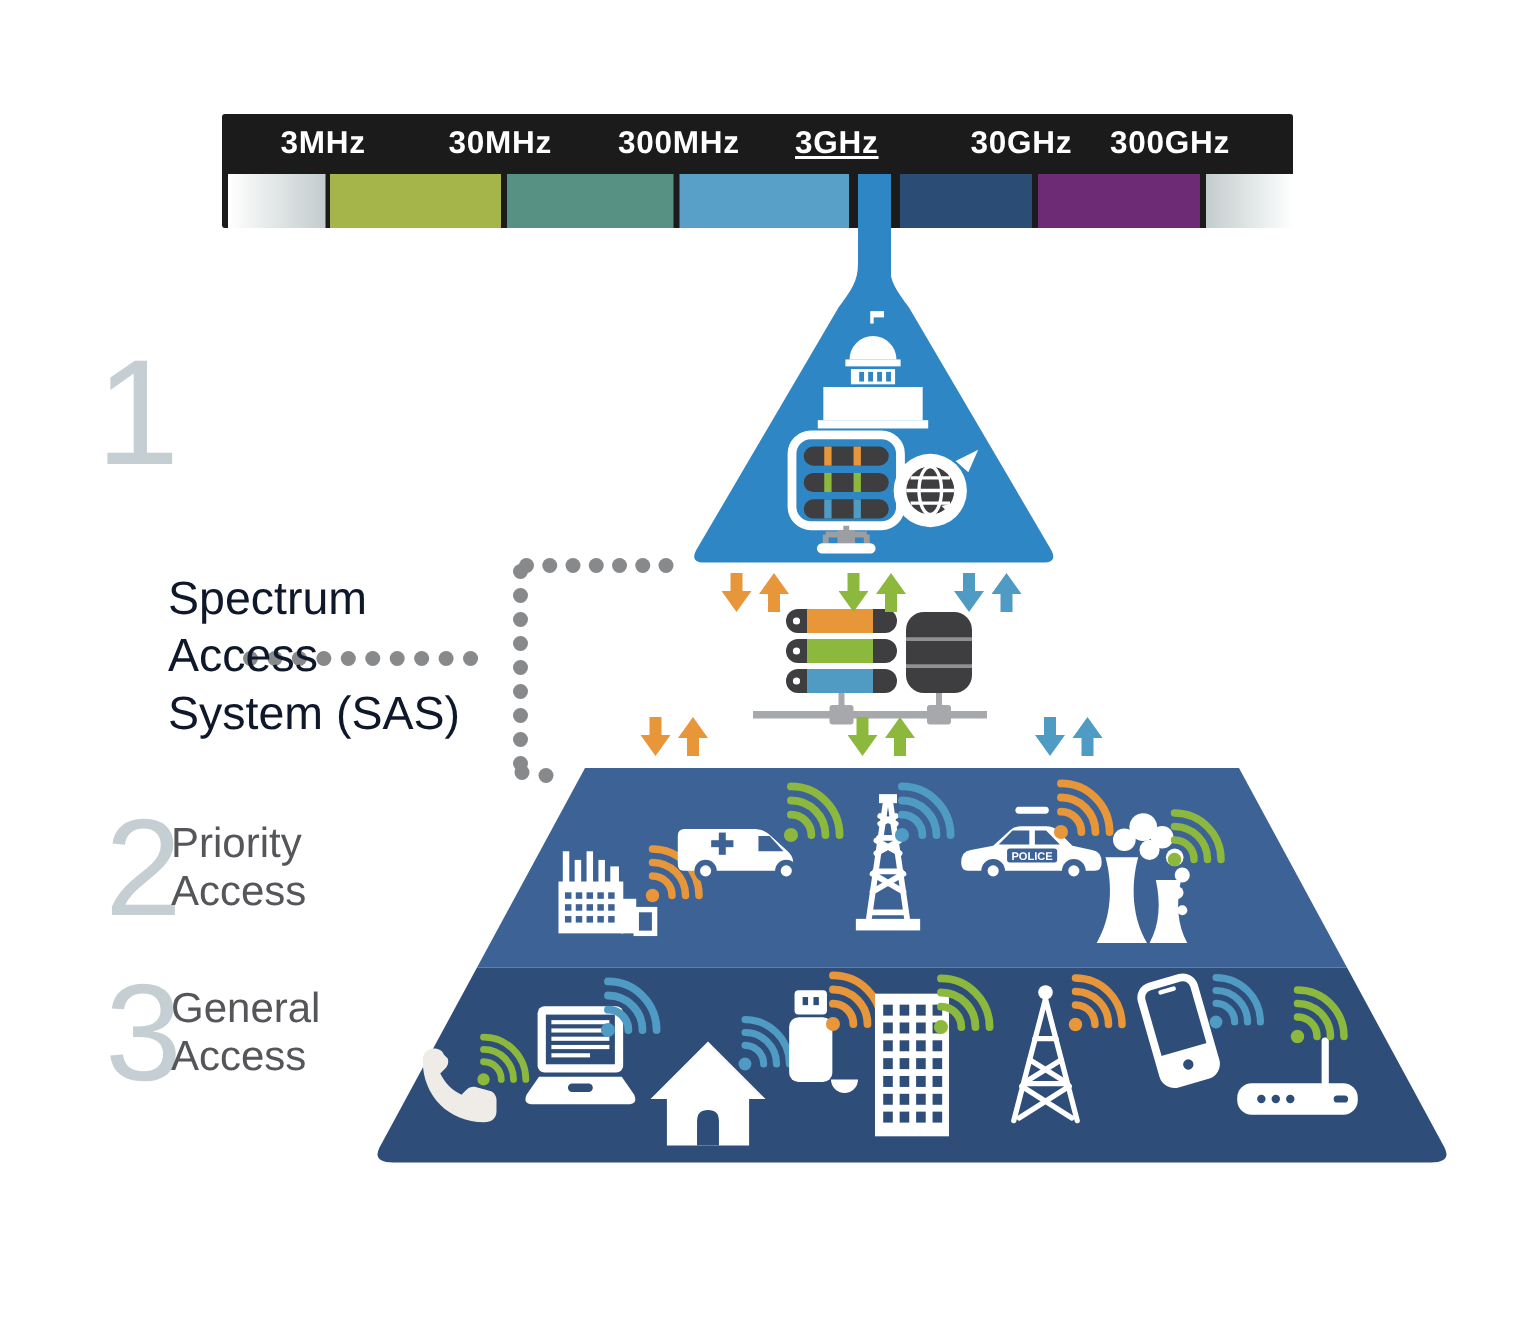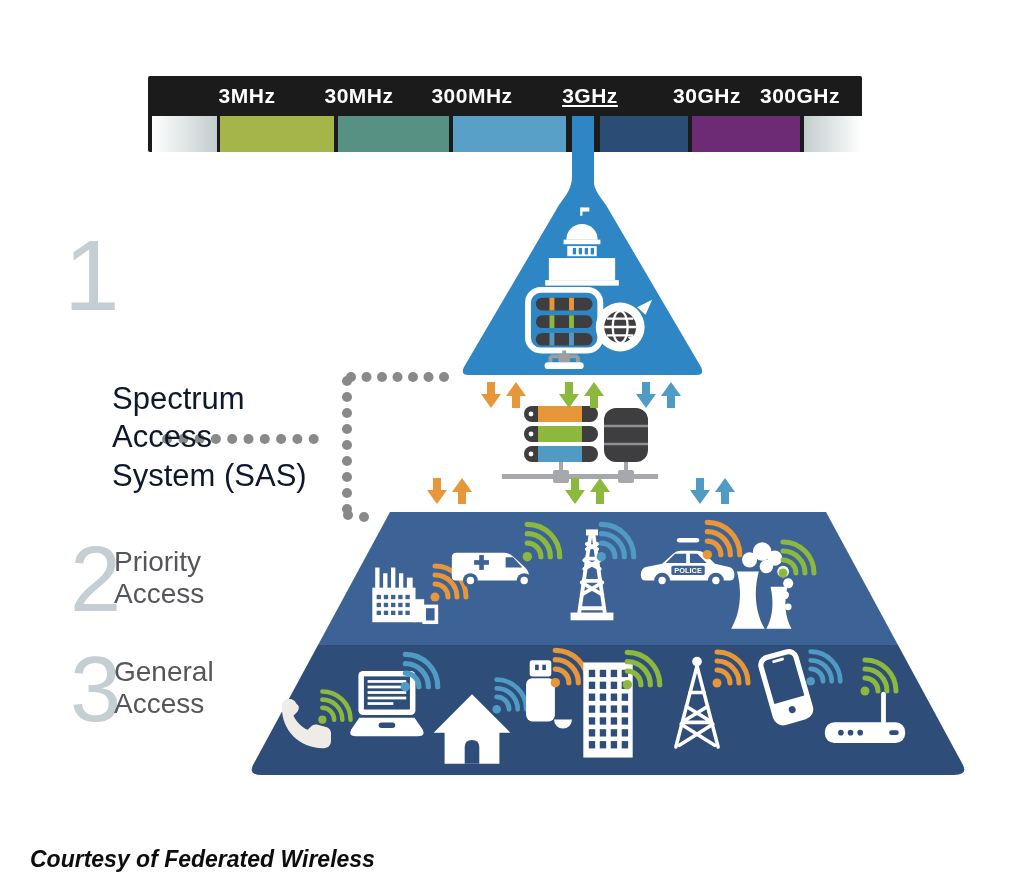--- a/index.html
+++ b/index.html
@@ -1,21 +1,21 @@
 <!DOCTYPE html>
 <html><head>
 <meta charset="utf-8">
 <style>
   html,body{margin:0;padding:0;background:#ffffff;}
   #canvas{position:relative;width:1024px;height:884px;background:#fff;overflow:hidden;
           font-family:"Liberation Sans",sans-serif;}
   .abs{position:absolute;}
   
   #freq-strip{left:148px;top:76px;width:714px;height:76px;background:#1b1b1b;border-radius:2px;}
-  .freq-label{position:absolute;top:8px;width:120px;margin-left:-60px;text-align:center;
+  .freq-label{position:absolute;top:8px;width:120px;margin-left:-60px;
               color:#ffffff;font-size:21px;font-weight:bold;letter-spacing:.5px;}
   .band{position:absolute;top:40px;height:36px;}
   .grad-l{background:linear-gradient(to right,#ffffff,#c3cccd);}
   .grad-r{background:linear-gradient(to right,#c3cccd,#ffffff);}
   #funnel-stem{left:572px;top:116px;width:22px;height:92px;background:#2f86c4;}
   
   .lvl-num{color:#c4ced3;font-size:100px;line-height:.86;font-weight:400;}
   .lvl-text{color:#55565a;font-size:28px;line-height:1.14;font-weight:500;}
   #sas-label{color:#0f172a;font-size:31px;line-height:1.24;font-weight:500;}
   #credit{color:#0d0d0d;font-size:23px;font-style:italic;font-weight:bold;}
@@ -96,21 +96,20 @@
     <div>Priority</div>
     <div>Access</div>
   </div>
 
   <div class="abs lvl-num" style="left:70px;top:650px;font-size:92px;">3</div>
   <div class="abs lvl-text" style="left:114px;top:614px;margin-top:42px;">
     <div>General</div>
     <div>Access</div>
   </div>
 
-  <div id="credit" class="abs" style="left:30px;top:846px;">Courtesy of Federated Wireless</div>
 
 <div class="icon-box" style="left: 536px; top: 206px; width: 92px; height: 82px;">
       <svg viewBox="0 0 100 88">
         <rect x="48" y="1" width="2.5" height="9" fill="#fff"></rect>
   <rect x="50" y="1" width="8" height="4.5" fill="#fff"></rect>
   <path fill="#fff" d="M33 36 a17 17 0 0 1 34 0 z"></path>
         <rect x="30" y="36" width="40" height="5" fill="#fff"></rect>
   <rect x="34" y="43" width="32" height="11" fill="#fff"></rect>
         <rect x="40" y="45" width="3.5" height="7" fill="#2f86c4"></rect>
         <rect x="46.5" y="45" width="3.5" height="7" fill="#2f86c4"></rect>

